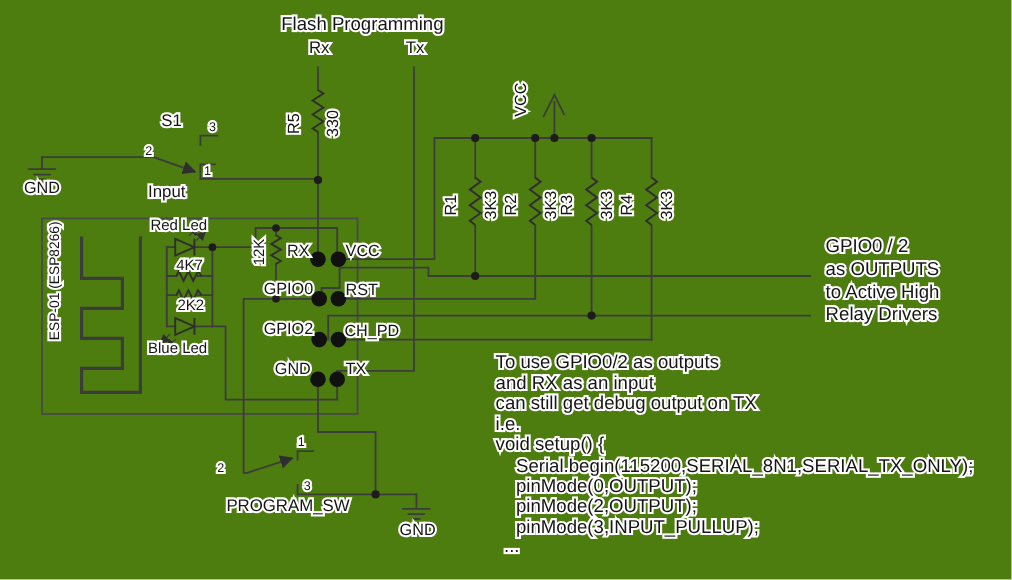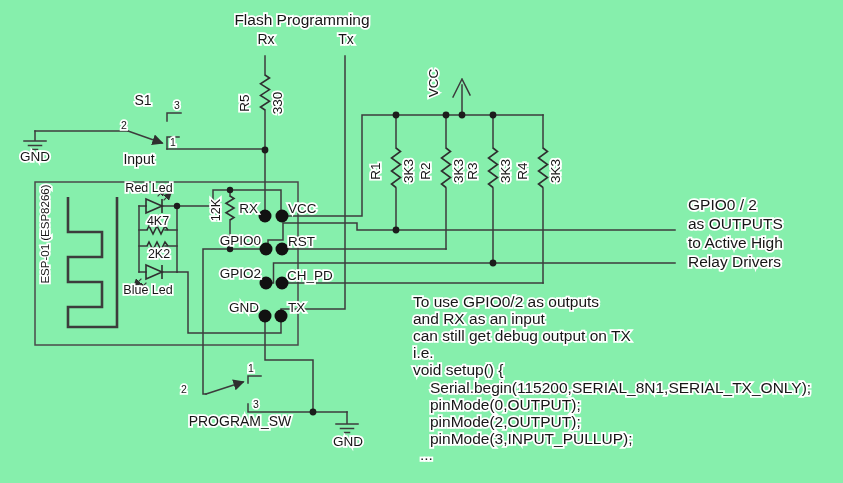--- a/index.html
+++ b/index.html
@@ -1,16 +1,16 @@
 <!DOCTYPE html>
 <html><head>
 <meta charset="utf-8">
 <style>
   html,body{margin:0;padding:0;background:#ffffff;}
-  .page{position:relative;width:843px;height:483px;background:#86efac;overflow:hidden;
+  .page{position:relative;width:843px;height:483px;background:#4d7c0f;overflow:hidden;
         font-family:"Liberation Sans", sans-serif;}
   svg{display:block;}
   .wire{stroke:#3c3c3c;stroke-width:1.5;fill:none;stroke-linecap:square;}
   .thick{stroke:#3c3c3c;stroke-width:2.6;fill:none;}
   .comp{stroke:#2f2f2f;stroke-width:1.6;fill:none;stroke-linejoin:miter;}
   .boxline{stroke:#4a4a4a;stroke-width:1.5;fill:none;}
   .dot{fill:#1c1c1c;stroke:none;}
   .pad{fill:#111111;stroke:none;}
   text{fill:#161616;paint-order:stroke;stroke:#ffffff;stroke-width:3.5px;
        font-family:"Liberation Sans", sans-serif;}

